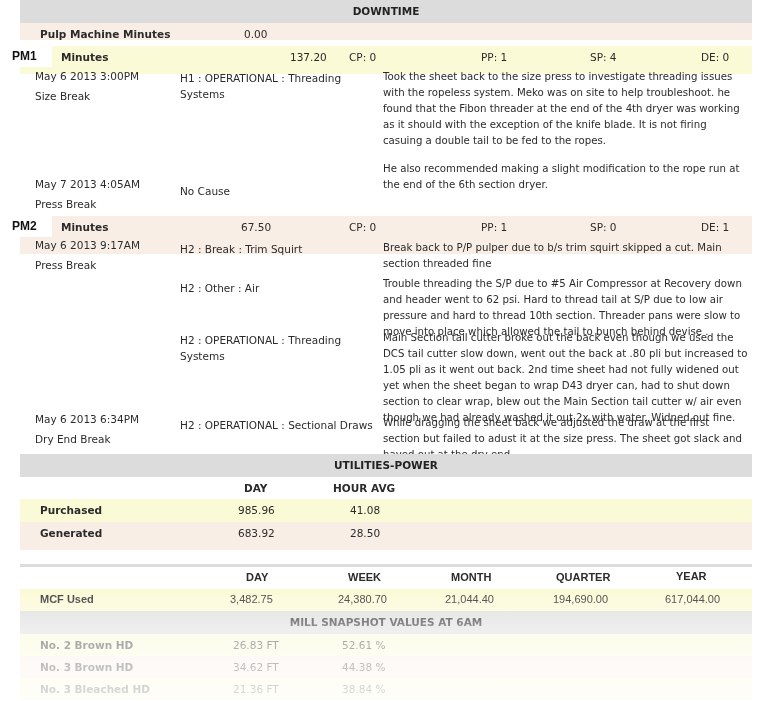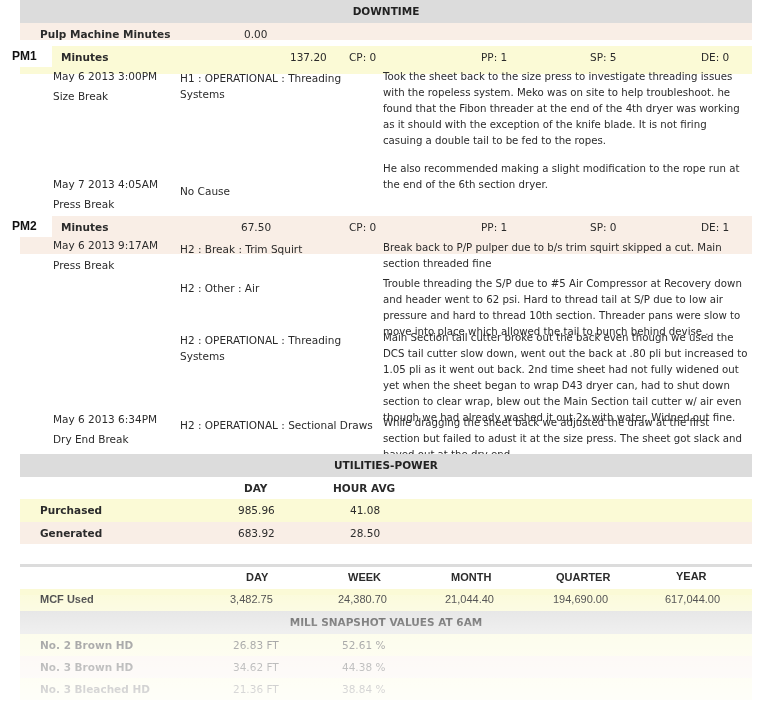--- a/index.html
+++ b/index.html
@@ -8,21 +8,21 @@
   .wrap { position: absolute; left: 20px; top: 0; width: 732px; }
   .band { position: absolute; left: 0; width: 732px; }
   .hdr { background: #dcdcdc; font-weight: bold; text-align: center; height: 23px; line-height: 23px; font-size: 10.5px; color: #222; }
   .peach { background: #f9eee6; }
   .yellow { background: #fbfad6; }
   .cell { position: absolute; white-space: nowrap; }
   .b { font-weight: bold; }
   .pm { position: absolute; left: -20px; width: 52px; height: 21px; background: #fff; font-family: "Liberation Sans", sans-serif; font-weight: bold; font-size: 12px; line-height: 21px; padding-left: 12px; box-sizing: border-box; color: #111; }
   .desc { position: absolute; left: 363px; width: 365px; white-space: normal; line-height: 16px; font-size: 10.2px; }
   .cause { position: absolute; left: 160px; width: 190px; white-space: normal; line-height: 16px; }
-  .dt { position: absolute; left: 33px; line-height: 20px; }
+  .dt { position: absolute; left: 15px; line-height: 20px; }
   .fade { position: absolute; left: 0; top: 595px; width: 768px; height: 106px;
           background: linear-gradient(to bottom, rgba(255,255,255,0.15), rgba(255,255,255,0.55) 35%, rgba(255,255,255,0.85)); pointer-events: none; }
   .gas { font-family: "Liberation Sans", sans-serif; font-size: 11px; }
 </style>
 </head>
 <body>
 
 <div class="wrap">
 
   <div class="band hdr" style="top:0;">
@@ -33,21 +33,21 @@
     <span class="cell b" style="left:20px;top:5px;">Pulp Machine Minutes</span>
     <span class="cell" style="left:224px;top:5px;">0.00</span>
   </div>
 
   <div class="band yellow" style="top:46px;height:28px;">
     <span class="pm" style="top:0;">PM1</span>
     <span class="cell b" style="left:41px;top:5px;">Minutes</span>
     <span class="cell" style="left:234px;top:5px;margin-left:36px;">137.20</span>
     <span class="cell" style="left:329px;top:5px;">CP: 0</span>
     <span class="cell" style="left:461px;top:5px;">PP: 1</span>
-    <span class="cell" style="left:570px;top:5px;">SP: 5</span>
+    <span class="cell" style="left:570px;top:5px;">SP: 4</span>
     <span class="cell" style="left:681px;top:5px;">DE: 0</span>
   </div>
 
   <div class="dt" style="top:66px;">May  6 2013  3:00PM</div>
   <div class="dt" style="top:86px;">Size Break</div>
   <div class="cause" style="top:70px;">H1 : OPERATIONAL : Threading Systems</div>
   <div class="desc" style="top:69px;">Took the sheet back to the size press to investigate threading issues with the ropeless system. Meko was on site to help troubleshoot. he found that the Fibon threader at the end of the 4th dryer was working as it should with the exception of the knife blade. It is not firing casuing a double tail to be fed to the ropes.</div>
   <div class="desc" style="top:152px;margin-top:9px;">He also recommended making a slight modification to the rope run at the end of the 6th section dryer.</div>
 
   <div class="dt" style="top:174px;">May  7 2013  4:05AM</div>
@@ -83,21 +83,21 @@
   </div>
   <div class="band" style="top:477px;height:22px;background:#fff;">
     <span class="cell b" style="left:224px;top:5px;">DAY</span>
     <span class="cell b" style="left:313px;top:5px;">HOUR AVG</span>
   </div>
   <div class="band yellow" style="top:499px;height:23px;">
     <span class="cell b" style="left:20px;top:5px;">Purchased</span>
     <span class="cell" style="left:218px;top:5px;">985.96</span>
     <span class="cell" style="left:330px;top:5px;">41.08</span>
   </div>
-  <div class="band peach" style="top:522px;height:22px;">
+  <div class="band peach" style="top:522px;height:28px;">
     <span class="cell b" style="left:20px;top:5px;">Generated</span>
     <span class="cell" style="left:218px;top:5px;">683.92</span>
     <span class="cell" style="left:330px;top:5px;">28.50</span>
   </div>
 
   <div class="band hdr gas" style="top:564px;">
     <span>UTILITIES-NATURAL GAS</span>
   </div>
   <div class="band gas" style="top:567px;height:22px;background:#fff;">
     <span class="cell b" style="left:226px;top:4px;">DAY</span>

